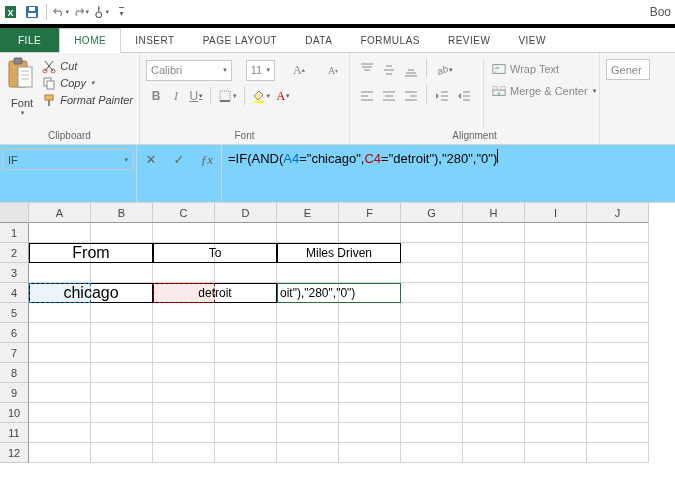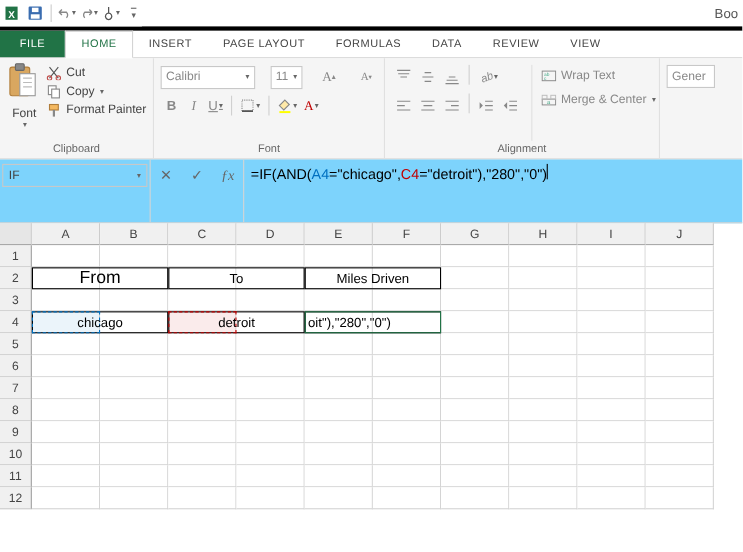--- a/index.html
+++ b/index.html
@@ -27,21 +27,21 @@
     .group-body { flex: 1; display: flex; }
     .group-label { text-align: center; color: #666; font-size: 10px; padding: 2px 0 3px; position: relative; }
 
     
     .clipboard-body { display: flex; gap: 4px; }
     .paste-btn { display: flex; flex-direction: column; align-items: center; width: 40px; cursor: pointer; }
     .paste-icon-wrap { width: 32px; height: 38px; position: relative; }
     .clipboard-svg { width: 28px; height: 34px; }
     .paste-label { font-size: 11px; color: #444; margin-top: 2px; }
     .clip-right { display: flex; flex-direction: column; gap: 3px; padding-top: 2px; }
-    .clip-item { display: flex; align-items: center; gap: 4px; color: #444; cursor: pointer; font-size: 11px; white-space: nowrap; }
+    .clip-item { display: flex; align-items: center; gap: 4px; color: #444; cursor: pointer; font-size: 11px; white-space: nowrap; font-style: italic; }
     .small-icon { width: 14px; height: 14px; display: flex; align-items: center; justify-content: center; }
 
     
     .font-body { display: flex; flex-direction: column; gap: 4px; padding-top: 2px; }
     .font-row { display: flex; align-items: center; gap: 14px; }
     .font-family-box { width: 112px; height: 21px; border: 1px solid #c8c8c8; background: #fff; display: flex; align-items: center; padding: 0 4px; color: #888; font-size: 11px; justify-content: space-between; }
     .font-size-box { width: 36px; height: 21px; border: 1px solid #c8c8c8; background: #fff; display: flex; align-items: center; padding: 0 4px; color: #888; font-size: 11px; justify-content: space-between; }
     .ribbon-btn { min-width: 20px; height: 22px; display: flex; align-items: center; justify-content: center; color: #888; cursor: pointer; padding: 0 3px; font-size: 12px; }
     .ribbon-btn svg { fill: #888; }
     .font-row-2 { display: flex; align-items: center; gap: 0; }
@@ -145,22 +145,22 @@
   <div class="title-spacer"></div>
   <div class="title-right">Boo</div>
 </div>
 <div class="titlebar-border"></div>
 
 <div class="tabs">
   <div class="tab tab-file">FILE</div>
   <div class="tab tab-active">HOME</div>
   <div class="tab">INSERT</div>
   <div class="tab">PAGE LAYOUT</div>
+  <div class="tab">DATA</div>
   <div class="tab">FORMULAS</div>
-  <div class="tab">DATA</div>
   <div class="tab">REVIEW</div>
   <div class="tab">VIEW</div>
 </div>
 
 <div class="ribbon">
 
   <div class="group" style="width:140px">
     <div class="group-body clipboard-body">
       <div class="paste-btn">
         <div class="paste-icon-wrap">
@@ -583,18 +583,18 @@
       <div class="thick-border" style="left:0;top:60px;width:124px;height:20px"></div>
       <div class="thick-border" style="left:124px;top:60px;width:124px;height:20px"></div>
       <div class="thick-border" style="left:248px;top:60px;width:124px;height:20px"></div>
 
       <div class="ref-rect ref-blue" style="left:0;top:60px;width:62px;height:20px"></div>
       <div class="ref-rect ref-red" style="left:124px;top:60px;width:62px;height:20px"></div>
       <div class="active-rect" style="left:248px;top:60px;width:124px;height:20px"></div>
     <div style="position: absolute; left: 0px; top: 20px; width: 124px; height: 20px; display: flex; align-items: center; justify-content: center; font-size: 16px; z-index: 2; pointer-events: none;">From</div>
         <div style="position: absolute; left: 124px; top: 20px; width: 124px; height: 20px; display: flex; align-items: center; justify-content: center; font-size: 12px; z-index: 2; pointer-events: none;">To</div>
         <div style="position: absolute; left: 248px; top: 20px; width: 124px; height: 20px; display: flex; align-items: center; justify-content: center; font-size: 12px; z-index: 2; pointer-events: none;">Miles Driven</div>
-        <div style="position: absolute; left: 0px; top: 60px; width: 124px; height: 20px; display: flex; align-items: center; justify-content: center; font-size: 12px; z-index: 3; pointer-events: none;">chicago</div>
+        <div style="position: absolute; left: 0px; top: 60px; width: 124px; height: 20px; display: flex; align-items: center; justify-content: center; font-size: 16px; z-index: 3; pointer-events: none;">chicago</div>
         <div style="position: absolute; left: 124px; top: 60px; width: 124px; height: 20px; display: flex; align-items: center; justify-content: center; font-size: 12px; z-index: 3; pointer-events: none;">detroit</div>
         <div style="position: absolute; left: 251px; top: 60px; height: 20px; display: flex; align-items: center; font-size: 12px; z-index: 3; white-space: nowrap; pointer-events: none;">oit"),"280","0")</div>
       </div>
   </div>
 </div>
 
 </body></html>

